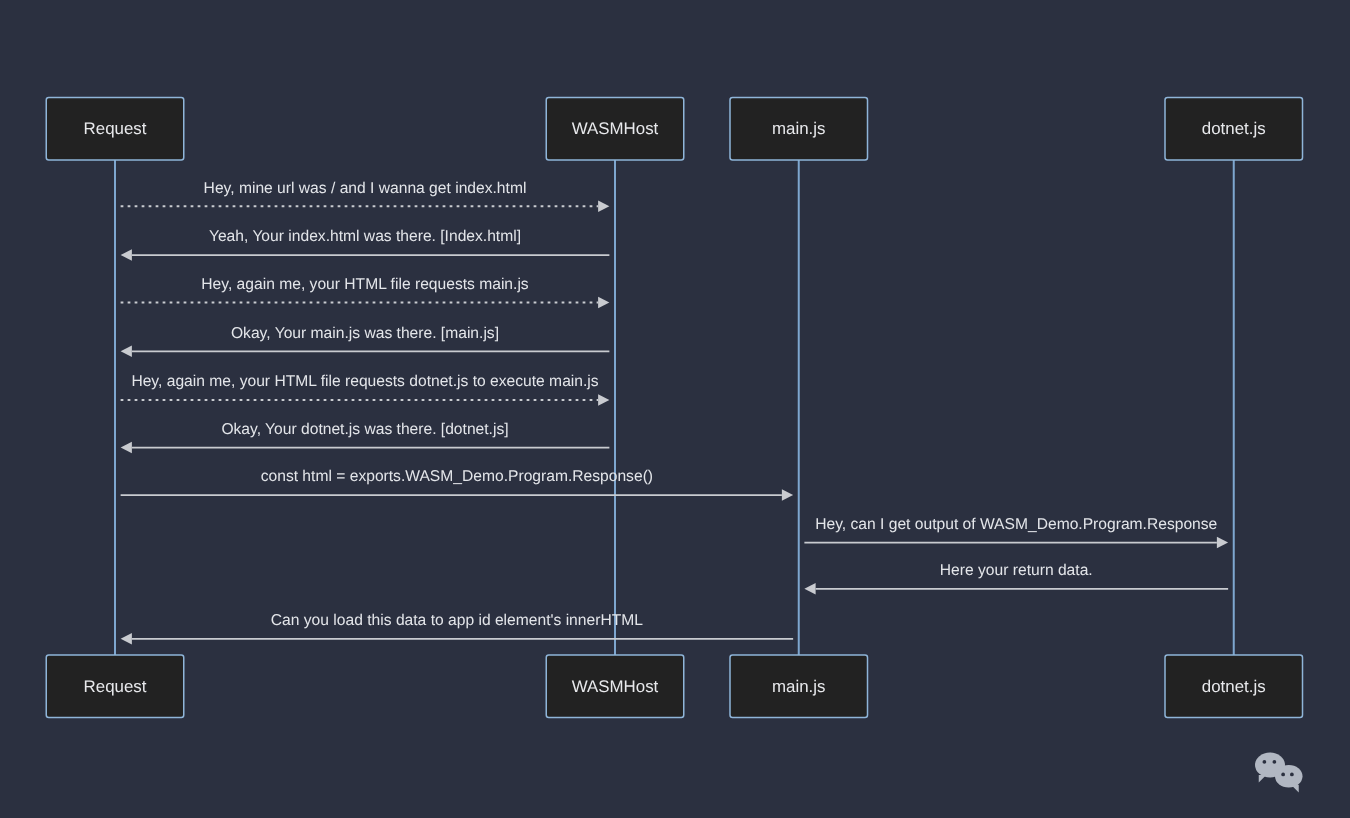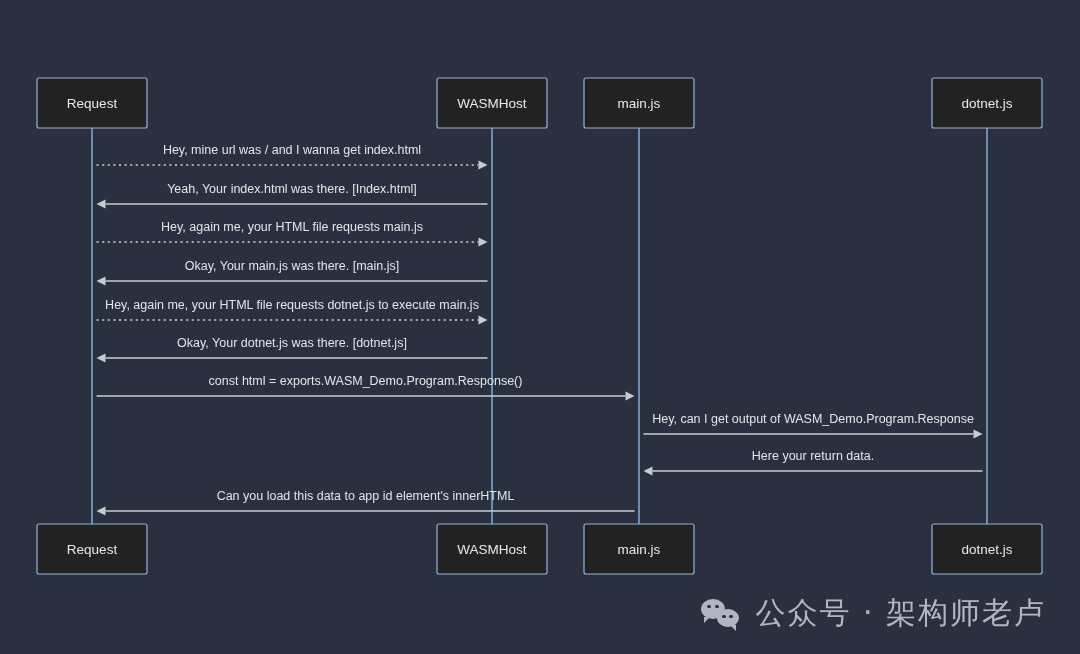--- a/index.html
+++ b/index.html
@@ -226,15 +226,14 @@
 
   <div class="watermark">
     <div class="wechat-icon">
       <div class="bubble-back"></div>
       <div class="bubble-front"></div>
       <div class="eye" style="left:6px; top:8px;"></div>
       <div class="eye" style="left:14px; top:8px;"></div>
       <div class="eye" style="left:21px; top:18px;"></div>
       <div class="eye" style="left:28px; top:18px;"></div>
     </div>
-    <div class="watermark-text">公众号 · 架构师老卢</div>
   </div>
 </div>
 
 </body></html>

